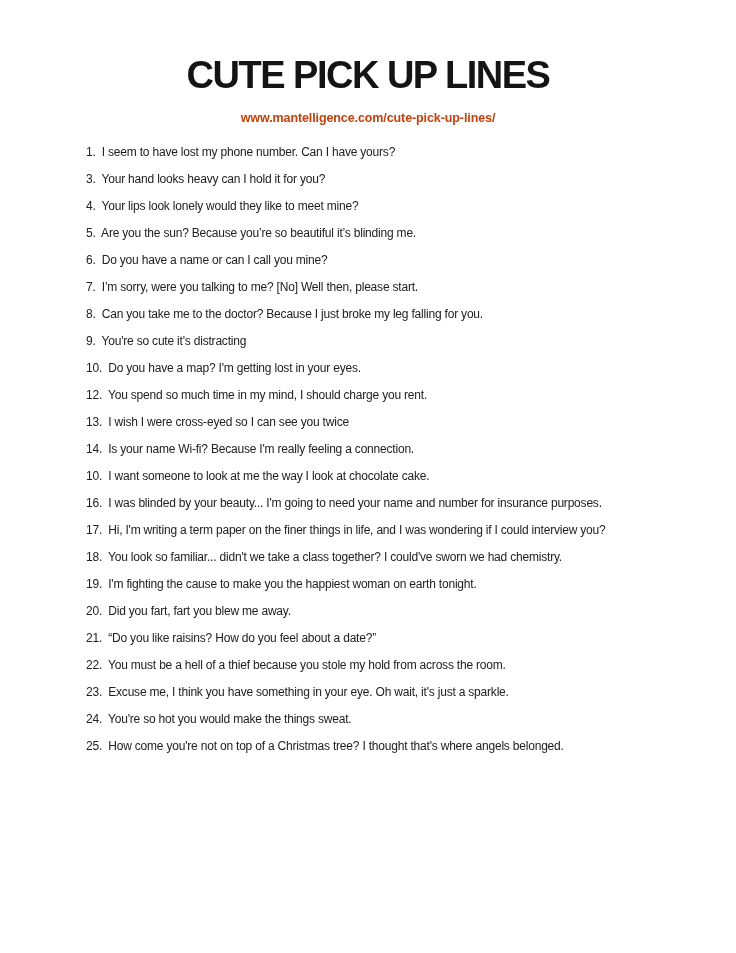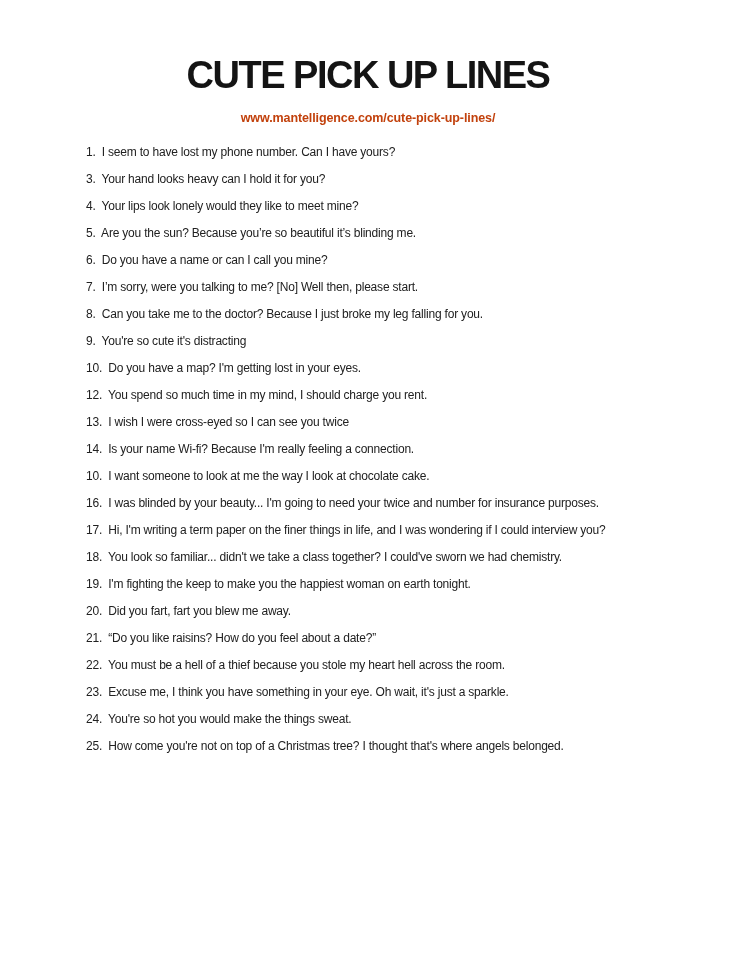--- a/index.html
+++ b/index.html
@@ -57,24 +57,24 @@
       <div class="line"><span class="line-number">5.</span> <span>Are you the sun? Because you’re so beautiful it’s blinding me.</span></div>
       <div class="line"><span class="line-number">6.</span> <span>Do you have a name or can I call you mine?</span></div>
       <div class="line"><span class="line-number">7.</span> <span>I’m sorry, were you talking to me? [No] Well then, please start.</span></div>
       <div class="line"><span class="line-number">8.</span> <span>Can you take me to the doctor? Because I just broke my leg falling for you.</span></div>
       <div class="line"><span class="line-number">9.</span> <span>You're so cute it's distracting</span></div>
       <div class="line"><span class="line-number">10.</span> <span>Do you have a map? I'm getting lost in your eyes.</span></div>
       <div class="line"><span class="line-number">12.</span> <span>You spend so much time in my mind, I should charge you rent.</span></div>
       <div class="line"><span class="line-number">13.</span> <span>I wish I were cross-eyed so I can see you twice</span></div>
       <div class="line"><span class="line-number">14.</span> <span>Is your name Wi-fi? Because I'm really feeling a connection.</span></div>
       <div class="line"><span class="line-number">10.</span> <span>I want someone to look at me the way I look at chocolate cake.</span></div>
-      <div class="line"><span class="line-number">16.</span> <span>I was blinded by your beauty... I'm going to need your twice and number for insurance purposes.</span></div>
+      <div class="line"><span class="line-number">16.</span> <span>I was blinded by your beauty... I'm going to need your name and number for insurance purposes.</span></div>
       <div class="line"><span class="line-number">17.</span> <span>Hi, I'm writing a term paper on the finer things in life, and I was wondering if I could interview you?</span></div>
       <div class="line"><span class="line-number">18.</span> <span>You look so familiar... didn't we take a class together? I could've sworn we had chemistry.</span></div>
-      <div class="line"><span class="line-number">19.</span> <span>I'm fighting the keep to make you the happiest woman on earth tonight.</span></div>
+      <div class="line"><span class="line-number">19.</span> <span>I'm fighting the cause to make you the happiest woman on earth tonight.</span></div>
       <div class="line"><span class="line-number">20.</span> <span>Did you fart, fart you blew me away.</span></div>
       <div class="line"><span class="line-number">21.</span> <span>“Do you like raisins? How do you feel about a date?”</span></div>
-      <div class="line"><span class="line-number">22.</span> <span>You must be a hell of a thief because you stole my heart hell across the room.</span></div>
+      <div class="line"><span class="line-number">22.</span> <span>You must be a hell of a thief because you stole my hold from across the room.</span></div>
       <div class="line"><span class="line-number">23.</span> <span>Excuse me, I think you have something in your eye. Oh wait, it's just a sparkle.</span></div>
       <div class="line"><span class="line-number">24.</span> <span>You're so hot you would make the things sweat.</span></div>
       <div class="line"><span class="line-number">25.</span> <span>How come you're not on top of a Christmas tree? I thought that's where angels belonged.</span></div>
     </div>
 </div>
 
 </body></html>

